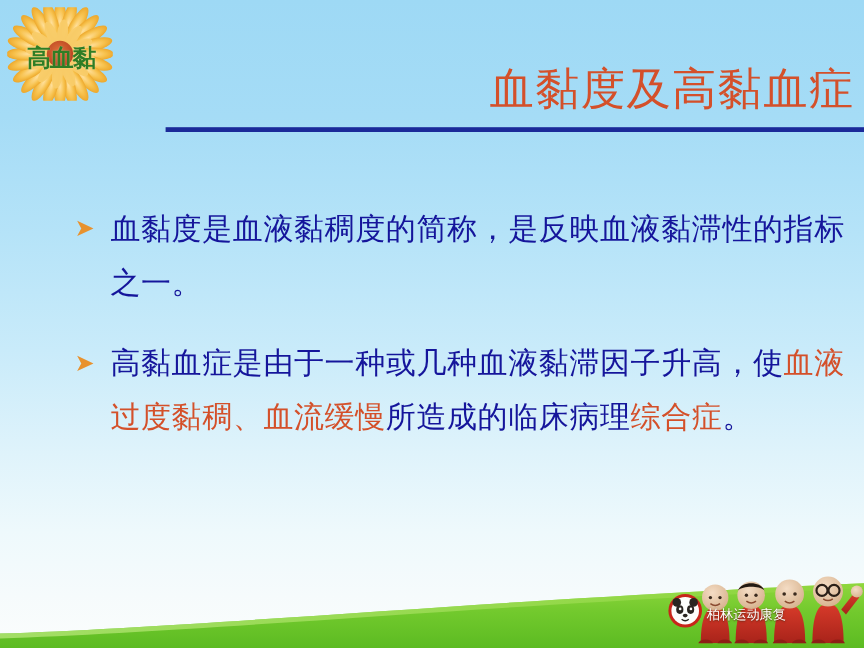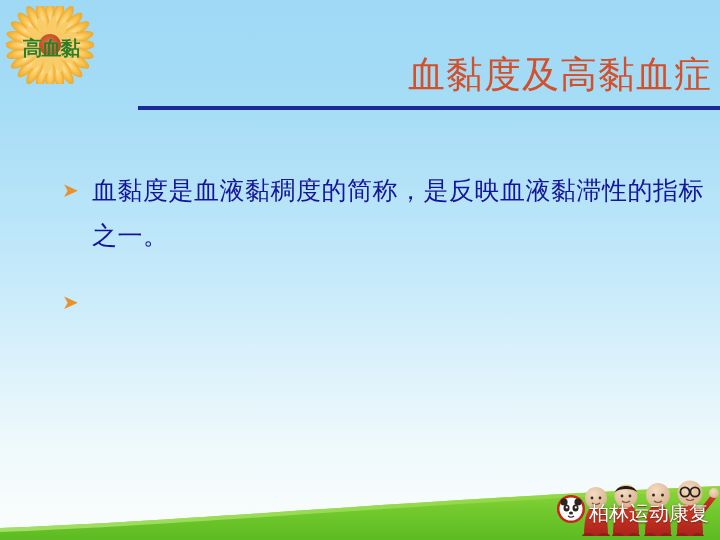--- a/index.html
+++ b/index.html
@@ -138,21 +138,21 @@
     bottom: 12px;
     width: 30px;
     height: 30px;
   }
   .wm-badge svg { display: block; }
   .wm-label {
     position: absolute;
     left: 33px;
     bottom: 14px;
     color: #ffffff;
-    font-size: 20px;
+    font-size: 11px;
     letter-spacing: 0px;
     line-height: 18px;
     text-shadow: 0 1px 1px rgba(90,40,20,.75), 0 0 2px rgba(120,50,20,.6);
     white-space: nowrap;
   }
 </style>
 </head>
 <body>
 
 <div id="slide">
@@ -240,20 +240,21 @@
 
   <div class="body">
 
     <div class="bullet">
       <span class="marker">➤</span>
       <span class="txt"><span>血黏度是血液黏稠度的简称，是反映血液黏滞性的指标之一。</span></span>
     </div>
 
     <div class="bullet">
       <span class="marker">➤</span>
+      <span class="txt"><span>高黏血症是由于一种或几种血液黏滞因子升高，使</span><span class="hl">血液过度黏稠、血流缓慢</span><span>所造成的临床病理</span><span class="hl">综合症</span><span>。</span></span>
     </div>
 
   </div>
 
   <div class="watermark">
 
     <div class="wm-figs">
       <svg width="146" height="58" viewBox="0 0 146 58" aria-hidden="true">
         <defs>
           <linearGradient id="robeG" x1="0" y1="0" x2="0" y2="1">

